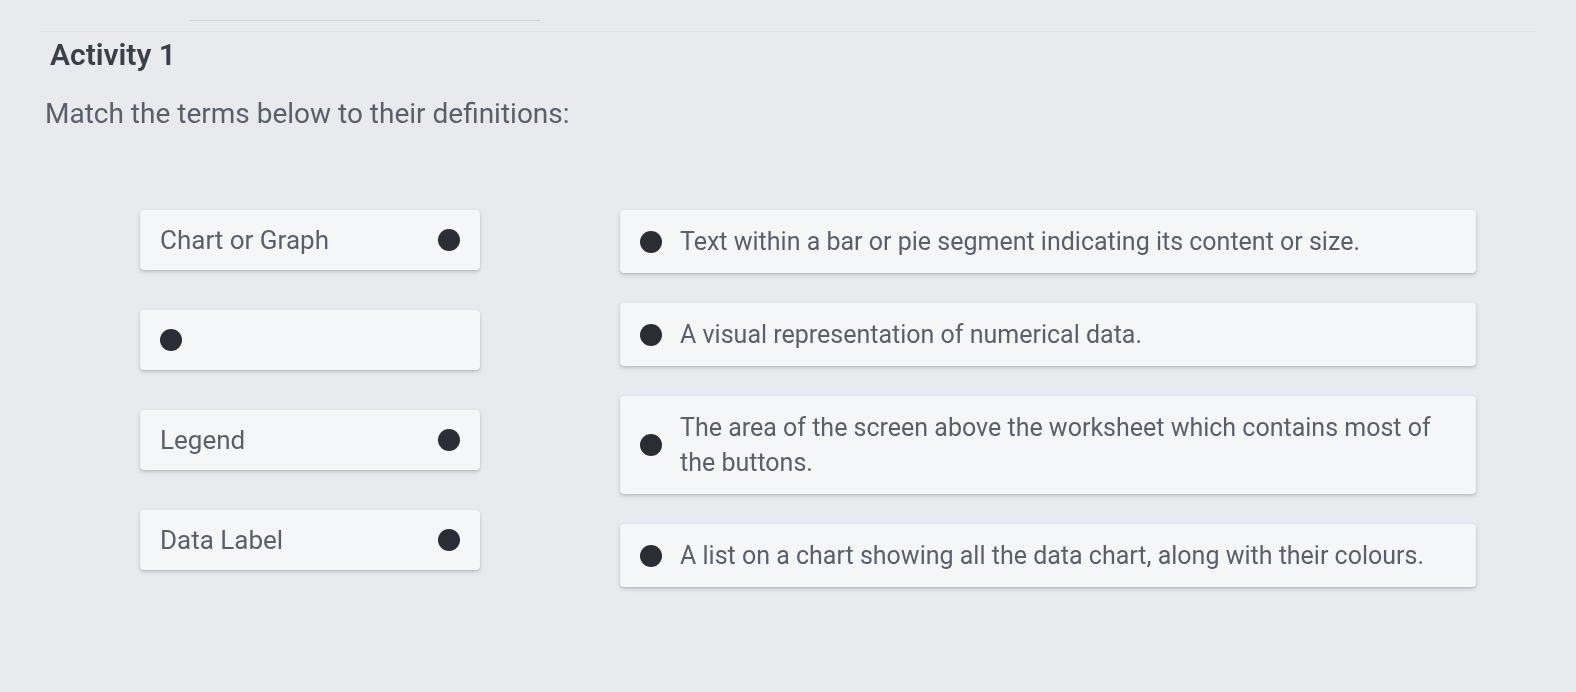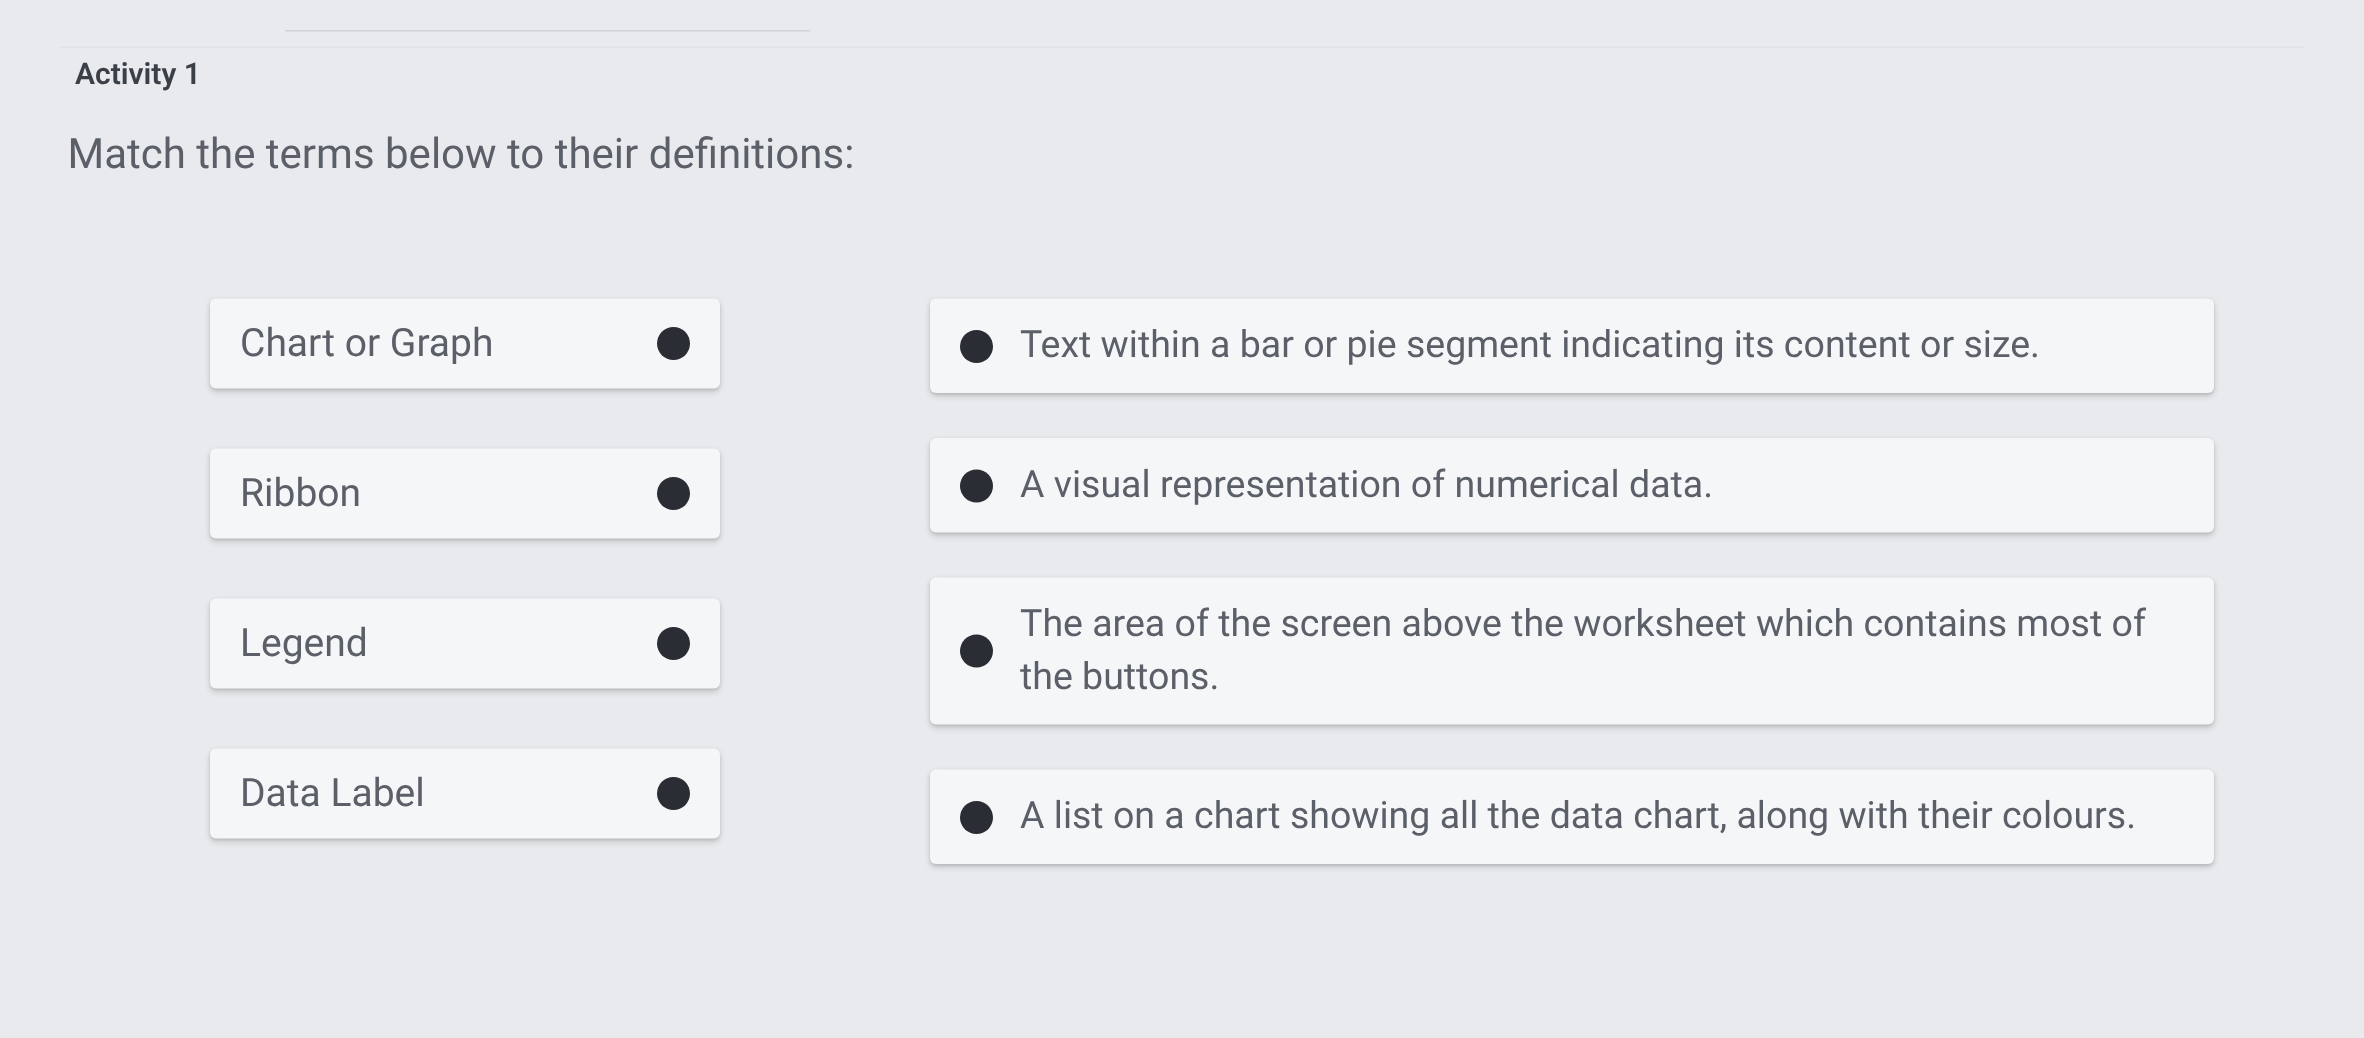--- a/index.html
+++ b/index.html
@@ -10,21 +10,21 @@
     body {
       font-family: -apple-system, BlinkMacSystemFont, "Segoe UI", Roboto, "Helvetica Neue", Arial, sans-serif;
       background: #e8eaed;
       width: 1576px;
       height: 692px;
       padding: 20px 40px;
       color: #4a4f58;
       overflow: hidden;
     }
     .activity-title {
-      font-size: 20px;
+      font-size: 30px;
       font-weight: 600;
       color: #3a3f48;
       margin-bottom: 25px;
       padding-left: 10px;
     }
     .instruction {
       font-size: 28px;
       font-weight: 400;
       color: #5a5f68;
       margin-bottom: 80px;
@@ -103,21 +103,20 @@
 
 <p class="instruction">Match the terms below to their definitions:</p>
 
 <div class="matching-container">
   <div class="terms-column">
     <div class="card term-card">
       <span class="term-text">Chart or Graph</span>
       <span class="dot"></span>
     </div>
     <div class="card term-card">
-      <span class="term-text">Ribbon</span>
       <span class="dot"></span>
     </div>
     <div class="card term-card">
       <span class="term-text">Legend</span>
       <span class="dot"></span>
     </div>
     <div class="card term-card">
       <span class="term-text">Data Label</span>
       <span class="dot"></span>
     </div>

